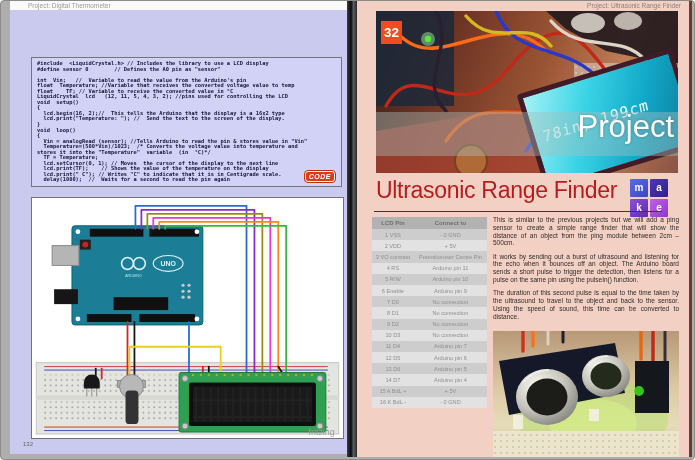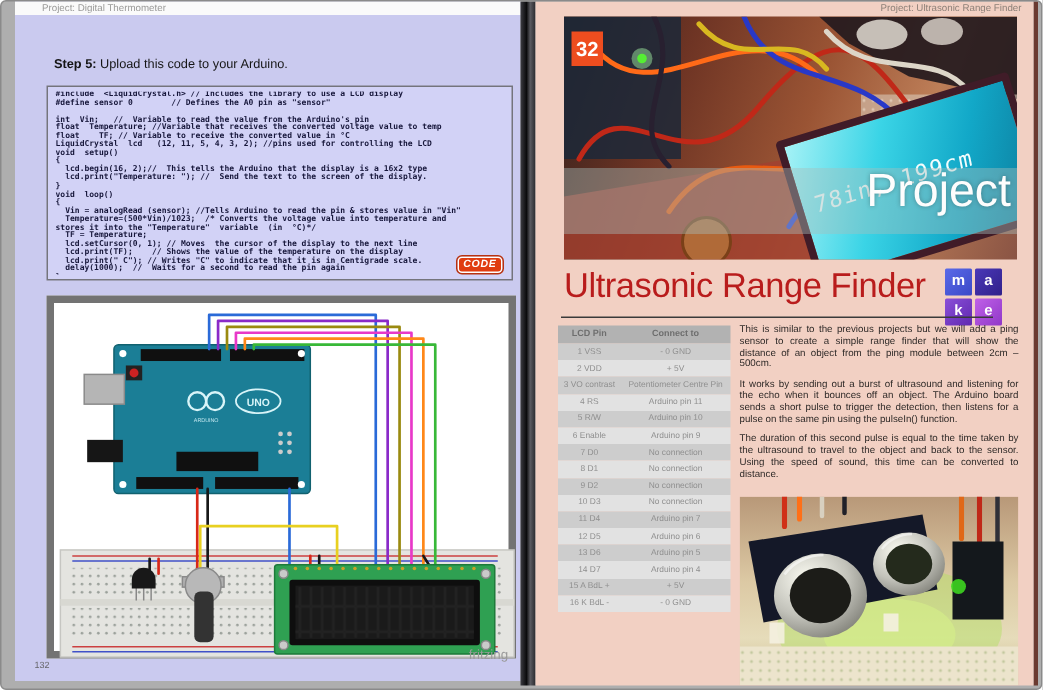--- a/index.html
+++ b/index.html
@@ -12,21 +12,21 @@
   .step-line{position:absolute;left:26px;top:36px;font-size:8.5px;color:#151515;}
   .step-label{font-weight:bold;}
   .code-box{position:absolute;left:21px;top:56px;width:311px;height:130px;background:#d2d2f6;
             border:1px solid #74747c;box-sizing:border-box;}
   .code-text{position:absolute;left:5px;top:3px;right:4px;bottom:3px;white-space:pre;overflow:hidden;
              font-family:"DejaVu Sans Mono",monospace;font-weight:bold;font-size:5.35px;line-height:5.55px;color:#16163a;}
   .code-badge{position:absolute;right:6px;bottom:4px;background:#e03c10;color:#fff;border:1px solid #fff;
               outline:1px solid #b83210;border-radius:3px;padding:1px 3px;font-weight:bold;font-style:italic;
               font-size:7px;letter-spacing:0.5px;font-family:"Liberation Sans",sans-serif;}
   .diagram-box{position:absolute;left:21px;top:196px;width:313px;height:242px;background:#ffffff;
-               border:5px solid #737373;box-sizing:border-box;}
+               border:1px solid #737373;box-sizing:border-box;}
   .page-num{position:absolute;left:13px;top:440px;font-size:6px;color:#66666a;}
   
   .spine{position:absolute;left:346px;top:0;width:10px;height:456px;
          background:linear-gradient(90deg,#3c3c42,#0a0a0c 40%,#5a5a60 65%,#2a2a2e);}
   .right-edge{position:absolute;left:688px;top:0;width:3px;height:456px;background:#6b3a30;}
   
   .page-right{position:absolute;left:356px;top:0;width:332px;height:456px;background:#f2d0c3;overflow:hidden;}
   .rp-header{position:absolute;right:8px;top:1px;font-size:6.5px;color:#8d8078;}
   .photo-top{position:absolute;left:19px;top:10px;width:302px;height:162px;overflow:hidden;
              background:linear-gradient(110deg,#32201c 0%,#6e3424 25%,#9a5434 52%,#bd7e58 74%,#8a5444 100%);}
@@ -63,21 +63,20 @@
 </style>
 </head>
 <body>
 
 <div class="canvas">
 
   <div class="page-left">
     <div class="left-top-strip"></div>
     <div class="lp-header">Project: Digital Thermometer</div>
 
-    <div class="step-line"><span class="step-label">Step 5:</span><span> Upload this code to your Arduino.</span></div>
 
     <div class="code-box">
       <div class="code-text">#include  &lt;LiquidCrystal.h&gt; // Includes the library to use a LCD display
 #define sensor 0        // Defines the A0 pin as "sensor"
 
 int  Vin;   //  Variable to read the value from the Arduino's pin
 float  Temperature; //Variable that receives the converted voltage value to temp
 float    TF; // Variable to receive the converted value in °C
 LiquidCrystal  lcd   (12, 11, 5, 4, 3, 2); //pins used for controlling the LCD
 void  setup()

